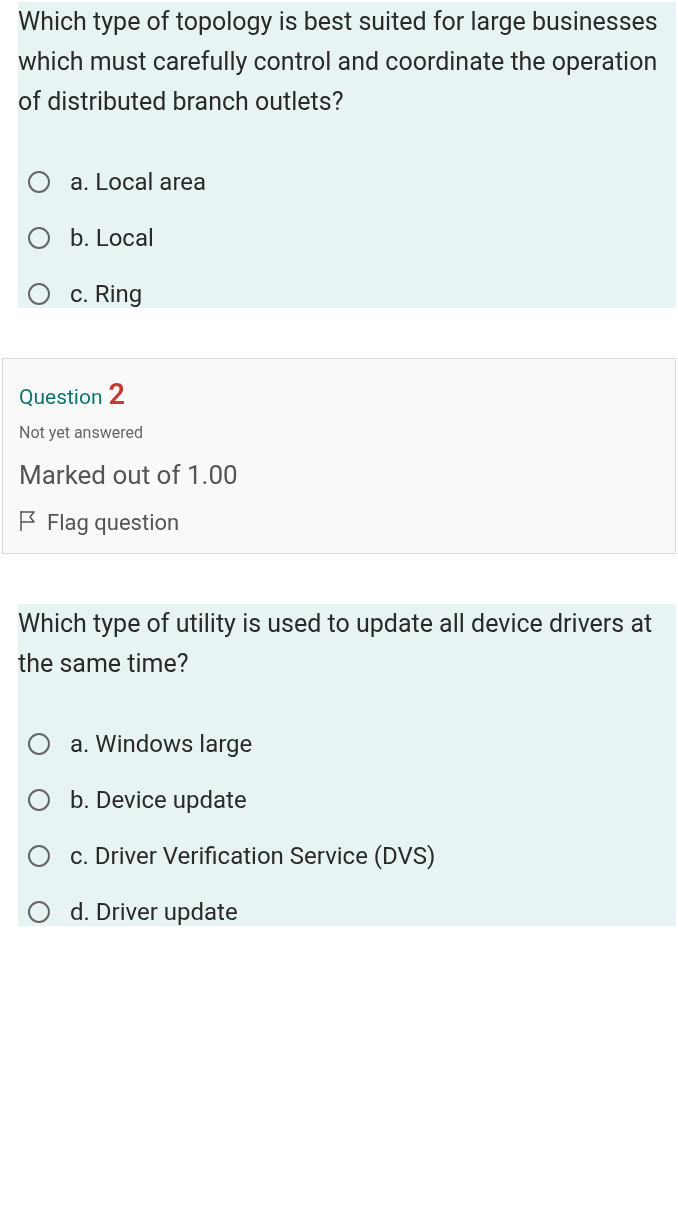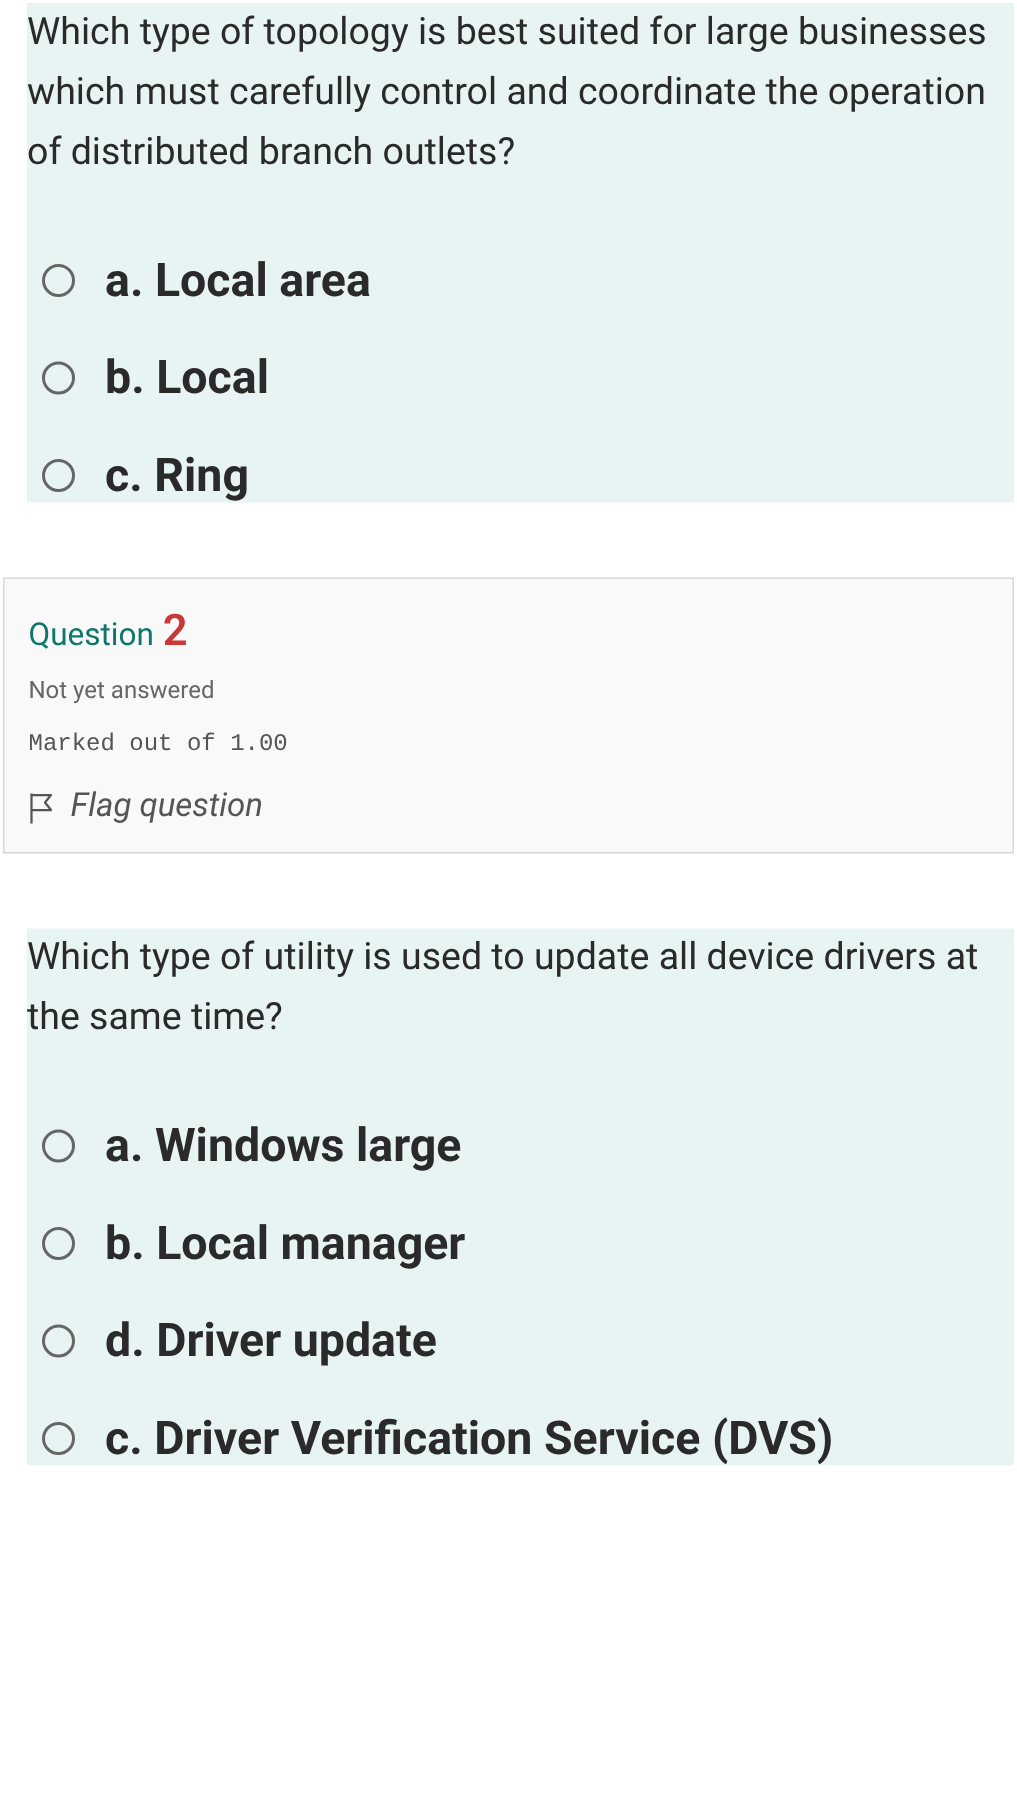--- a/index.html
+++ b/index.html
@@ -36,23 +36,22 @@
     }
     .radio-circle {
       width: 22px;
       height: 22px;
       border: 2px solid #666;
       border-radius: 50%;
       flex-shrink: 0;
       cursor: pointer;
     }
     .option-label {
-      font-size: 31px;
+      font-size: 24px;
       color: #2a2a2a;
-      font-weight: bold;
     }
     .question-meta {
       border: 1px solid #d8d8d8;
       background: #f9f9f9;
       margin: 50px 2px 0 2px;
       padding: 18px 16px 18px 16px;
     }
     .question-number-line {
       margin-bottom: 12px;
     }
@@ -66,30 +65,28 @@
       font-weight: 600;
       margin-left: 2px;
     }
     .status-line {
       color: #666;
       font-size: 16px;
       margin-bottom: 18px;
     }
     .marks-line {
       color: #555;
-      font-size: 16px;
+      font-size: 26px;
       margin-bottom: 20px;
-      font-family: Liberation Mono, monospace;
     }
     .flag-line {
       display: flex;
-      align-items: flex-end;
+      align-items: flex-start;
       gap: 10px;
       cursor: pointer;
-      font-style: italic;
     }
     .flag-icon {
       width: 18px;
       height: 22px;
     }
     .flag-text {
       color: #555;
       font-size: 22px;
     }
     .second-question {
@@ -134,24 +131,24 @@
 
 <div class="question-content second-question">
   <div class="question-text">Which type of utility is used to update all device drivers at the same time?</div>
   <div class="options">
     <div class="option">
       <div class="radio-circle"></div>
       <div class="option-label">a. Windows large</div>
     </div>
     <div class="option">
       <div class="radio-circle"></div>
-      <div class="option-label">b. Local manager</div>
+      <div class="option-label">b. Device update</div>
+    </div>
+    <div class="option">
+      <div class="radio-circle"></div>
+      <div class="option-label">c. Driver Verification Service (DVS)</div>
     </div>
     <div class="option">
       <div class="radio-circle"></div>
       <div class="option-label">d. Driver update</div>
     </div>
-    <div class="option">
-      <div class="radio-circle"></div>
-      <div class="option-label">c. Driver Verification Service (DVS)</div>
-    </div>
   </div>
 </div>
 
 </body></html>

